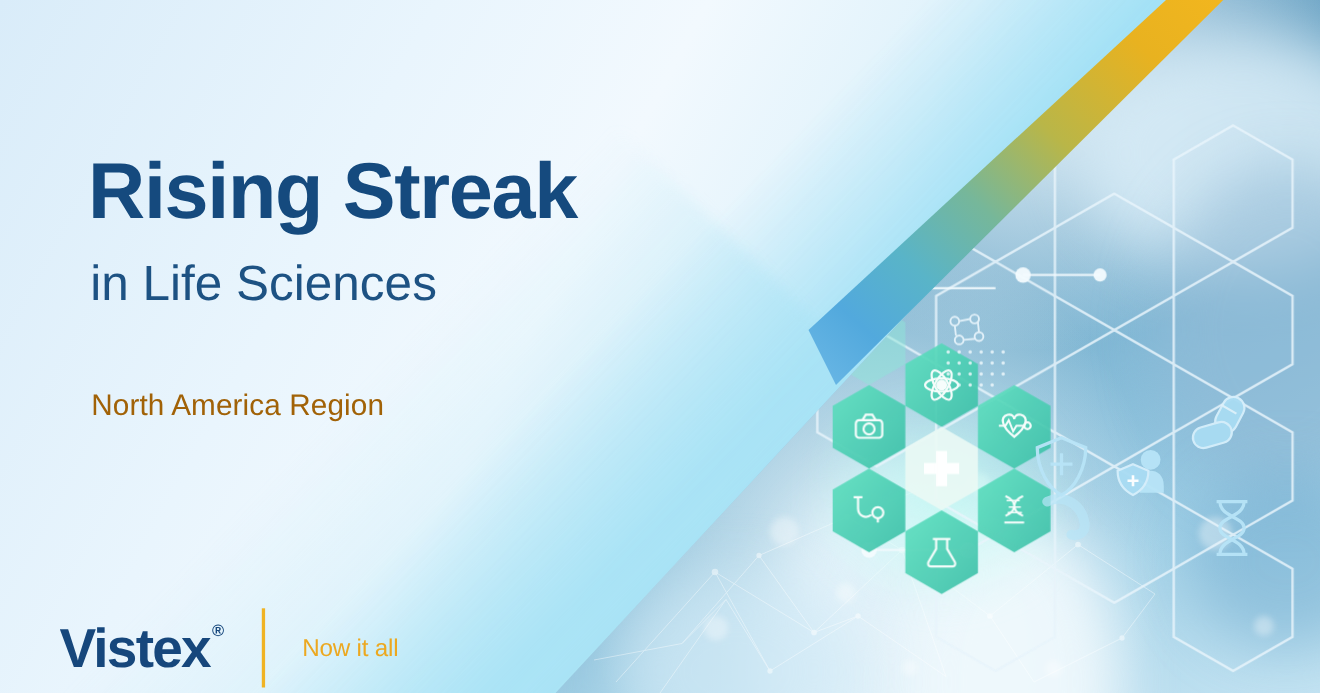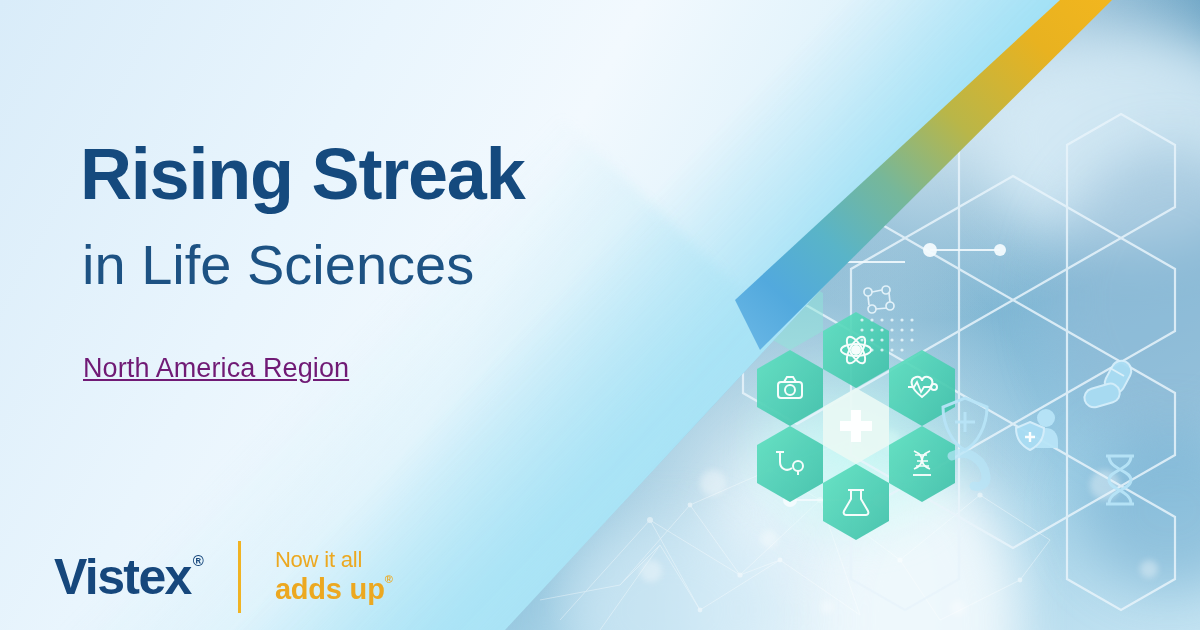--- a/index.html
+++ b/index.html
@@ -137,45 +137,44 @@
     letter-spacing: -1.2px;
     line-height: 1.0;
     color: #154a7e;
     white-space: nowrap;
   }
   .subhead {
     position: absolute;
     left: 2px;
     top: 228px;
     margin: 0;
-    font-size: 56px;
+    font-size: 45px;
     font-weight: 400;
     line-height: 1.32;
     color: #1d5283;
     white-space: nowrap;
   }
   .subhead span { display: block; }
   .region {
     position: absolute;
     left: 3px;
     top: 353px;
     margin: 0;
     font-size: 27px;
     font-weight: 400;
     letter-spacing: .1px;
-    color: #701a75;
+    color: #a16207;
     white-space: nowrap;
-    text-decoration: underline;
   }
 
   
   .logo-lockup {
     position: absolute;
     left: 54px;
-    top: 540px;
+    top: 552px;
     display: flex;
     align-items: center;
     height: 74px;
   }
   .wordmark {
     font-size: 50px;
     font-weight: 700;
     letter-spacing: -1.6px;
     color: #16477c;
     line-height: 1;
@@ -470,17 +469,16 @@
 
   <div class="logo-lockup">
     <div class="wordmark">
       <span>Vistex</span><span class="reg">®</span>
     </div>
 
     <div class="logo-divider"></div>
 
     <div class="tagline">
       <span class="line1">Now it all</span>
-      <span class="line2"><span>adds up</span><span class="reg">®</span></span>
     </div>
   </div>
 
 </div>
 
 </body></html>

